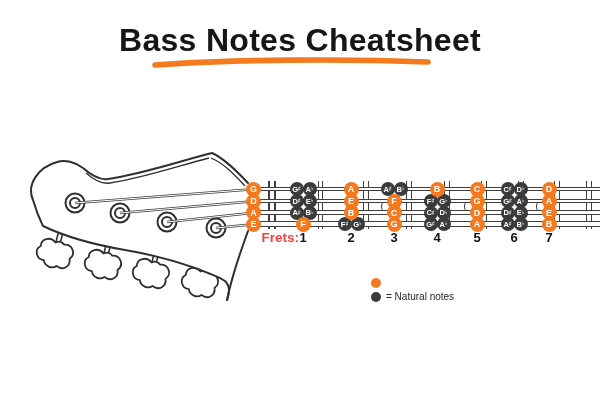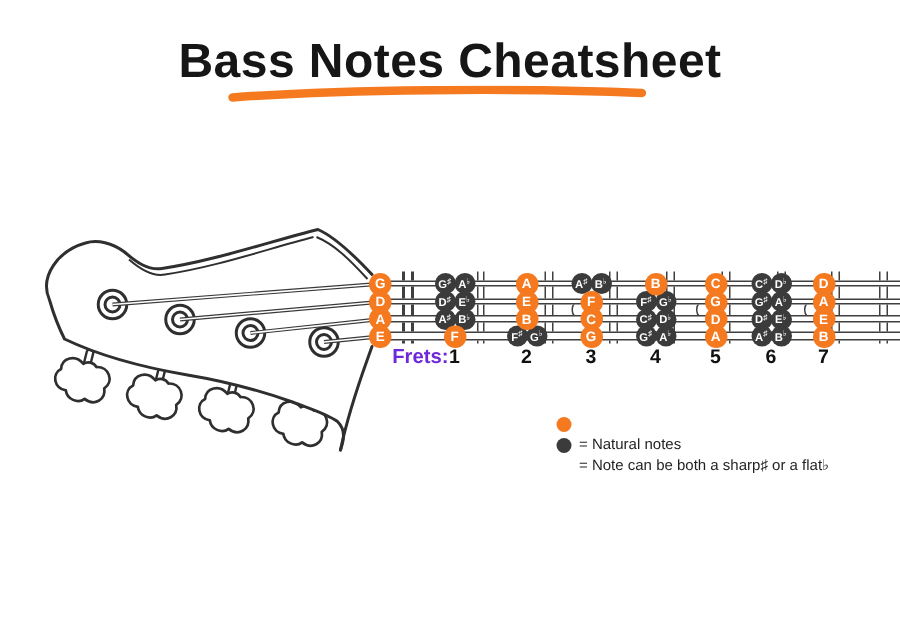--- a/index.html
+++ b/index.html
@@ -12,21 +12,21 @@
   .underline-svg{position:absolute;left:150px;top:57px;width:284px;height:14px;}
 
   .headstock-svg{position:absolute;left:20px;top:128px;width:240px;height:185px;z-index:1;}
 
   .fretboard{position:absolute;left:0;top:0;width:600px;height:415px;z-index:2;}
   .fretboard>div{position:absolute;}
 
   .open-strings-label{position:absolute;left:228px;top:152px;width:50px;z-index:6;
     text-align:center;font-weight:bold;font-size:11px;line-height:1.05;color:#111;white-space:pre-line;}
   .frets-label{position:absolute;left:243px;top:230px;width:56px;z-index:6;
-    text-align:right;font-weight:bold;font-size:13.5px;color:#6d28d9;}
+    text-align:right;font-weight:bold;font-size:13.5px;color:#ef4444;}
 
   .legend{position:absolute;left:371px;top:277px;z-index:6;}
   .legend-row{display:flex;align-items:center;height:11px;margin-bottom:3.5px;}
   .legend-swatch{display:inline-block;width:10px;height:10px;border-radius:50%;margin-right:5px;flex:0 0 auto;}
   .legend-label{font-size:10px;color:#1f1f1f;line-height:10px;white-space:nowrap;margin-top:28px;}
 
   .logo{position:absolute;left:0;top:379px;width:600px;text-align:center;z-index:6;
     font-size:19px;font-weight:bold;color:#9b9b9b;letter-spacing:1.4px;}
   .logo-u{position:relative;}
   .logo-u::after{content:"";position:absolute;top:-4px;right:-1px;width:2.6px;height:6px;
@@ -232,18 +232,17 @@
 
   <div class="frets-label">Frets:</div>
 
   <div class="legend">
     <div class="legend-row">
       <span class="legend-swatch" style="background: rgb(245, 121, 31);"></span>
       <span class="legend-label">= Natural notes</span>
     </div>
     <div class="legend-row">
       <span class="legend-swatch" style="background: rgb(59, 59, 59);"></span>
-      <span class="legend-label">= Note can be both a sharp♯ or a flat♭</span>
     </div>
   </div>
 
 
 </div>
 
 </body></html>

